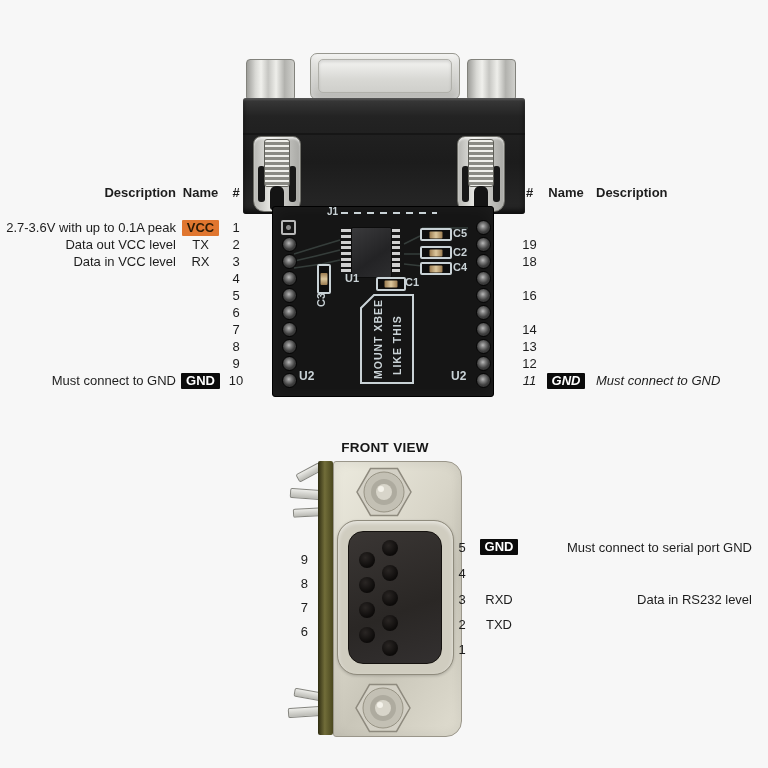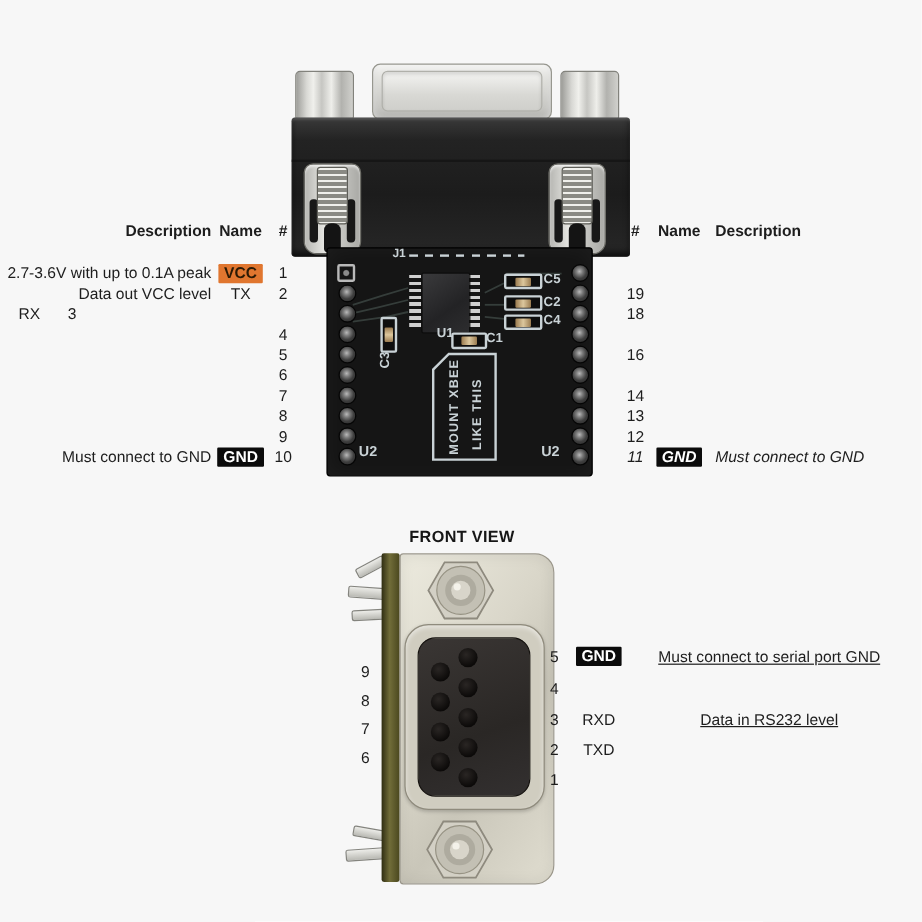--- a/index.html
+++ b/index.html
@@ -22,21 +22,21 @@
   .rrow .desc{flex:1;text-align:left;padding-left:5px;white-space:nowrap;}
   .rrow.hdr{font-weight:bold;}
 
   .badge{display:inline-block;font-weight:bold;font-size:13px;line-height:16px;padding:0 5px;border-radius:1px;}
   .badge.orange{background:#E0762F;color:#2b1a05;}
   .badge.dark{background:#0b0b0b;color:#ffffff;}
 
   .frow{position:absolute;left:452px;width:300px;height:18px;display:flex;align-items:center;font-size:13px;}
   .frow .num{width:20px;text-align:center;}
   .frow .name{width:54px;text-align:center;}
-  .frow .desc{flex:1;text-align:center;padding-left:4px;white-space:nowrap;text-decoration:underline;}
+  .frow .desc{flex:1;text-align:right;padding-left:4px;white-space:nowrap;}
   .flabel{position:absolute;left:288px;width:20px;text-align:right;font-size:13px;}
 
   
   .shell{left:310px;top:53px;width:148px;height:45px;border-radius:7px;border:1px solid #97978f;
          background:linear-gradient(180deg,#efefed 0%,#dededa 30%,#c9c9c5 70%,#bebeba 100%);
          box-shadow:inset 0 0 8px rgba(255,255,255,.7), inset 0 -4px 6px rgba(0,0,0,.15);}
   .shell-face{left:318px;top:59px;width:132px;height:32px;border-radius:5px;border:1px solid #b0b0aa;
          background:linear-gradient(180deg,#f4f4f2,#d8d8d4 60%,#cfcfcb);
          box-shadow:inset 0 2px 3px rgba(0,0,0,.12);}
   .hexnut{top:59px;width:47px;height:40px;border-radius:4px;border:1px solid #82827c;
@@ -171,21 +171,21 @@
   <div class="capbox" style="left:420px;top:262px;width:28px;height:9px;">
       <div class="cap" style="width:13px;height:7px;"></div>
     </div>
   <div class="silk" style="left:453px;top:227px;">C5</div>
   <div class="silk" style="left:453px;top:246px;">C2</div>
   <div class="silk" style="left:453px;top:261px;">C4</div>
   <div class="capbox" style="left:317px;top:264px;width:10px;height:26px;">
       <div class="cap vert" style="width:7px;height:12px;"></div>
     </div>
   <div class="silk vtext" style="left:315px;top:293px;">C3</div>
-  <div class="silk" style="left:364px;top:272px;">U1</div>
+  <div class="silk" style="left:345px;top:272px;">U1</div>
   <div class="capbox" style="left:376px;top:277px;width:26px;height:10px;">
       <div class="cap" style="width:13px;height:7px;"></div>
     </div>
   <div class="silk" style="left:405px;top:276px;">C1</div>
   <div class="silk" style="left:299px;top:369px;font-size:12px;">U2</div>
   <div class="silk" style="left:451px;top:369px;font-size:12px;">U2</div>
 
   <svg class="abs" style="left:359px;top:293px;" width="56" height="92">
     <polygon points="15,2 54,2 54,90 2,90 2,15" fill="none" stroke="#c9d2d6" stroke-width="2"></polygon>
     <text transform="rotate(-90)" x="-86" y="23" font-size="10.5" font-weight="bold" fill="#c9d2d6" letter-spacing="1">MOUNT XBEE</text>
@@ -201,20 +201,21 @@
     <div class="desc">2.7-3.6V with up to 0.1A peak</div>
     <div class="name"><span class="badge orange">VCC</span></div>
     <div class="num">1</div>
   </div>
   <div class="lrow" style="top:236px;">
     <div class="desc">Data out VCC level</div>
     <div class="name">TX</div>
     <div class="num">2</div>
   </div>
   <div class="lrow" style="top:253px;">
+    <div class="desc">Data in VCC level</div>
     <div class="name">RX</div>
     <div class="num">3</div>
   </div>
   <div class="lrow" style="top:270px;">
       <div class="desc"></div>
       <div class="name"></div>
       <div class="num">4</div>
     </div>
   <div class="lrow" style="top:287px;">
       <div class="desc"></div>

